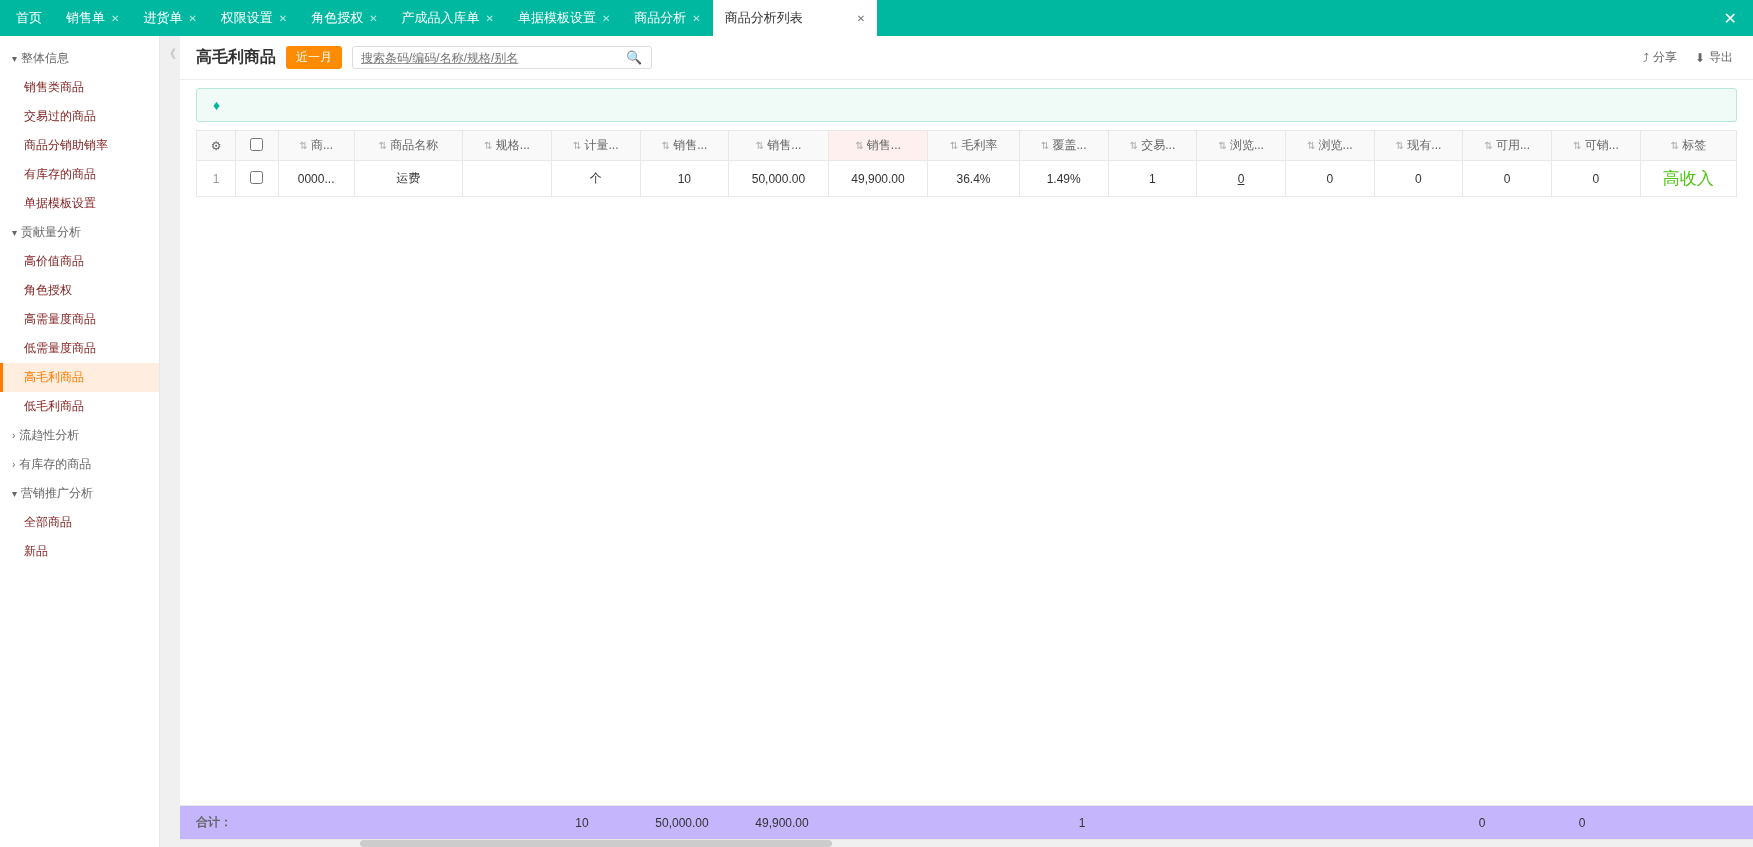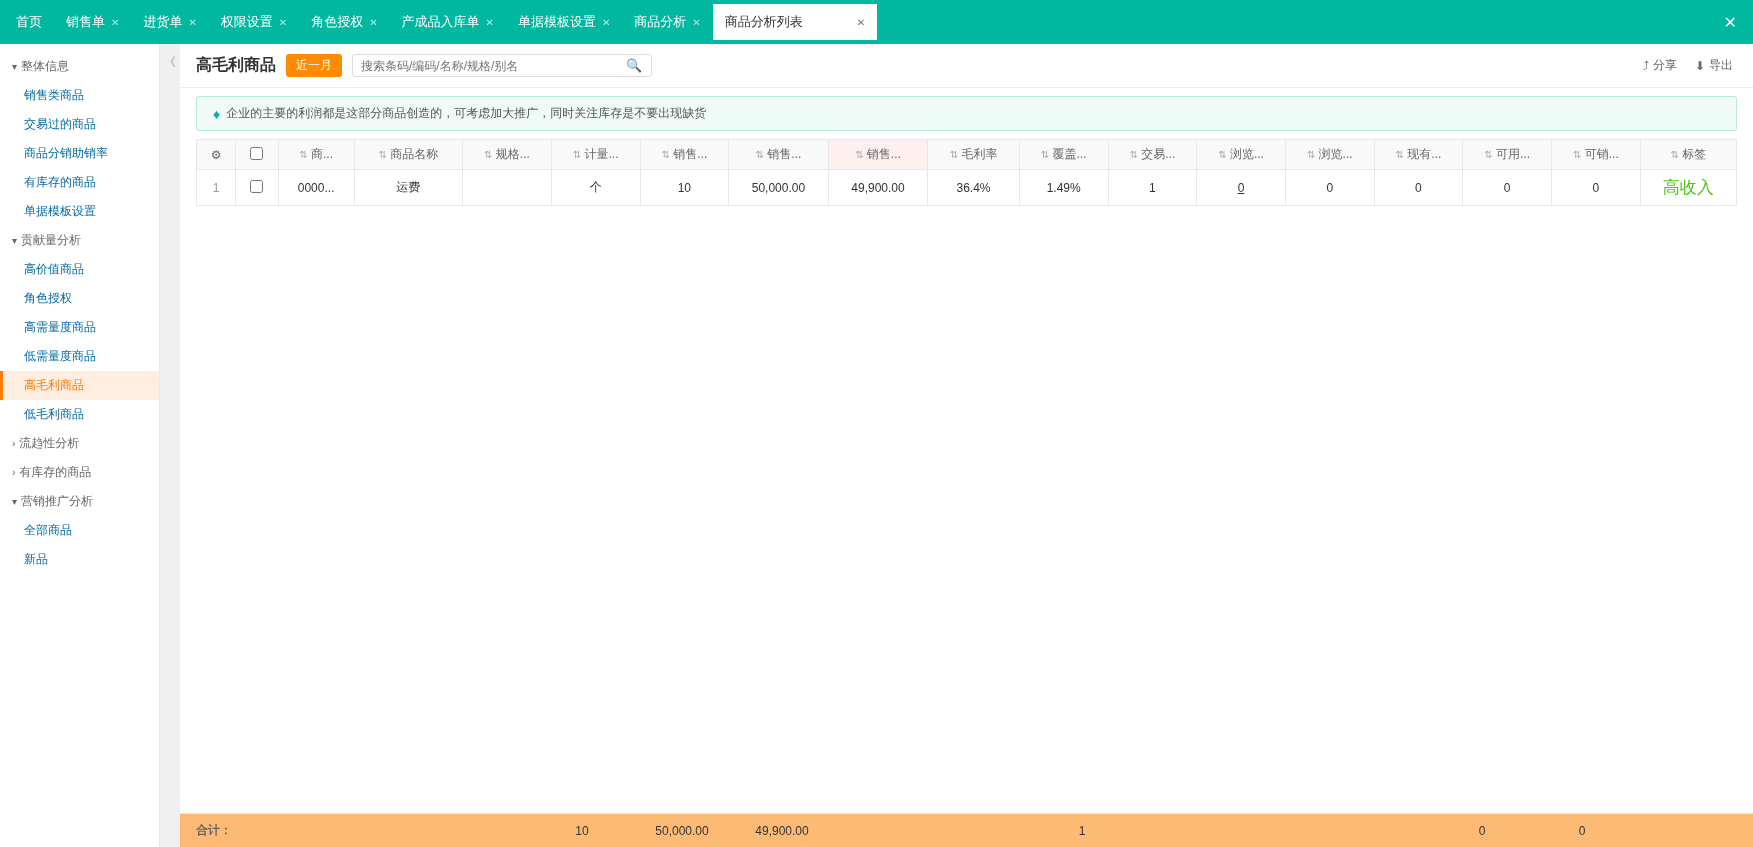--- a/index.html
+++ b/index.html
@@ -3,21 +3,21 @@
   <meta charset="utf-8">
   <style>
     * { box-sizing: border-box; margin: 0; padding: 0; }
     body { font-family: "Microsoft YaHei", Arial, sans-serif; font-size: 12px; background: #f5f5f5; color: #333; overflow: hidden; }
 
     
     .top-nav {
       background: #00b8a0;
       display: flex;
       align-items: center;
-      height: 44px;
+      height: 36px;
       padding: 0 4px;
       color: #fff;
       flex-shrink: 0;
     }
     .nav-item {
       padding: 0 12px;
       height: 36px;
       display: flex;
       align-items: center;
       cursor: pointer;
@@ -50,21 +50,21 @@
       align-items: center;
       padding: 6px 12px;
       font-size: 12px;
       color: #666;
       cursor: pointer;
     }
     .sidebar-group-title .arrow { margin-right: 4px; font-size: 10px; }
     .sidebar-item {
       padding: 6px 12px 6px 24px;
       font-size: 12px;
-      color: #0369a1;
+      color: #7f1d1d;
       cursor: pointer;
       white-space: nowrap;
     }
     .sidebar-item.active { background: #ffeee0; color: #ff7a00; border-left: 3px solid #ff7a00; padding-left: 21px; }
 
     
     .sidebar-collapse {
       width: 20px;
       background: #f0f0f0;
       display: flex;
@@ -117,20 +117,21 @@
       padding: 3px 8px;
       flex: 1;
       max-width: 300px;
     }
     .search-box input {
       border: none;
       outline: none;
       font-size: 12px;
       width: 100%;
       color: #999;
+      text-decoration: underline;
     }
     .search-icon { color: #999; font-size: 13px; cursor: pointer; }
     .header-actions { margin-left: auto; display: flex; gap: 10px; }
     .action-btn {
       display: flex;
       align-items: center;
       gap: 4px;
       font-size: 12px;
       color: #666;
       cursor: pointer;
@@ -184,21 +185,21 @@
       text-align: center;
       color: #333;
       white-space: nowrap;
     }
     .tag-high { color: #52c41a; font-size: 17px; }
     .row-num { color: #999; }
     .underline-link { text-decoration: underline; color: #333; cursor: pointer; }
 
     
     .footer-bar {
-      background: #fdba74;
+      background: #c4b5fd;
       border-top: 1px solid #e8e8e8;
       padding: 8px 16px;
       display: flex;
       align-items: center;
       font-size: 12px;
       flex-shrink: 0;
       gap: 20px;
     }
     .footer-label { color: #666; font-weight: bold; margin-right: 10px; }
     .footer-val { color: #333; min-width: 80px; text-align: center; }
@@ -350,21 +351,20 @@
         </button>
         <button class="action-btn">
           <span>⬇</span>
           <span>导出</span>
         </button>
       </div>
     </div>
 
     <div class="info-banner">
       <span class="info-icon">♦</span>
-      <span style="font-size:12px;color:#555;">企业的主要的利润都是这部分商品创造的，可考虑加大推广，同时关注库存是不要出现缺货</span>
     </div>
 
     <div class="table-wrapper">
       <table>
         <thead>
           <tr>
             <th>⚙</th>
             <th><input type="checkbox" style=""></th>
             <th><span class="sort-icon">⇅</span> 商...</th>
             <th><span class="sort-icon">⇅</span> 商品名称</th>

